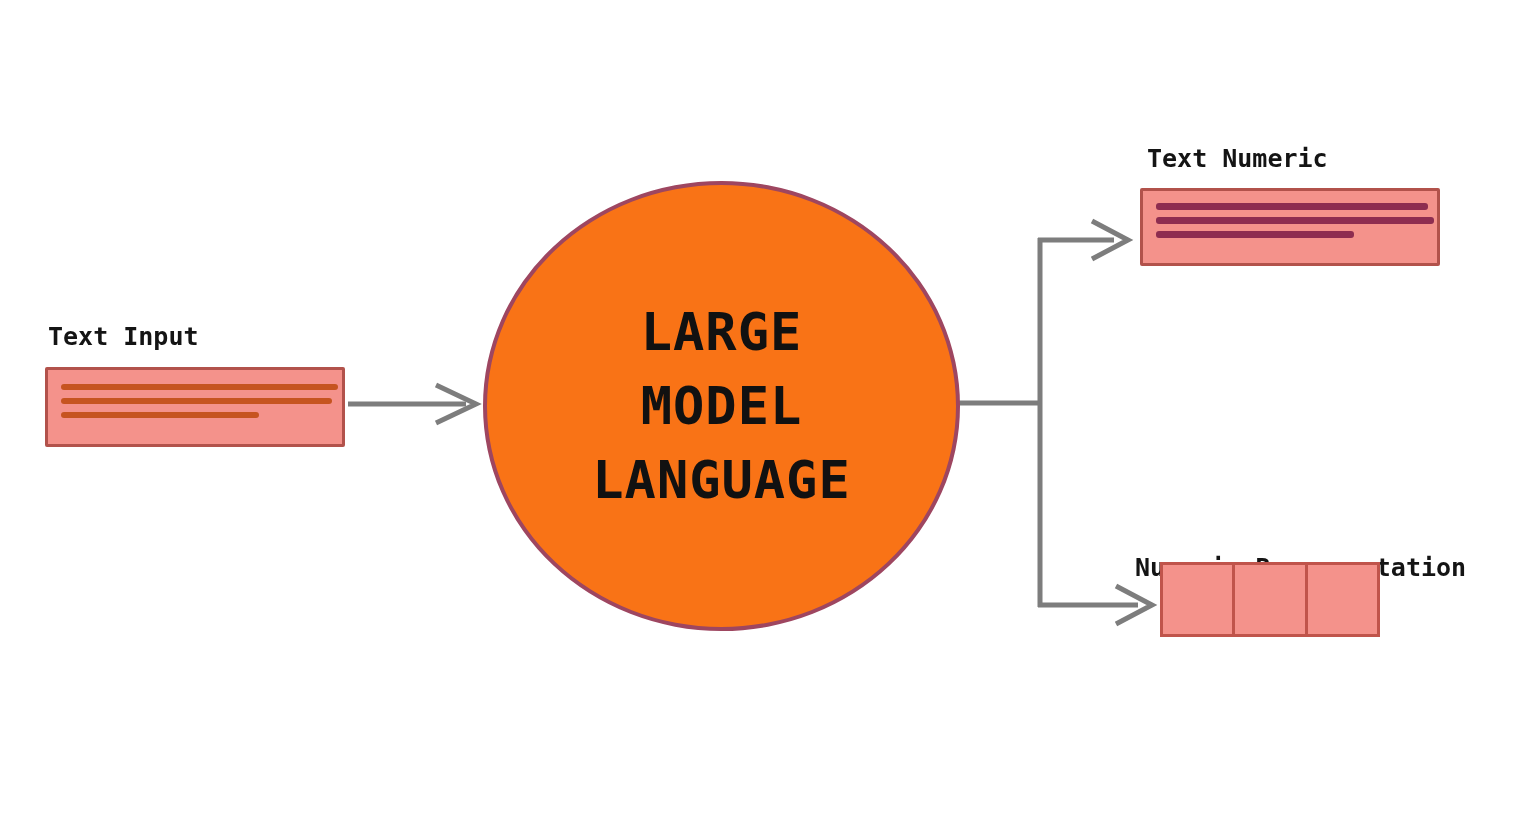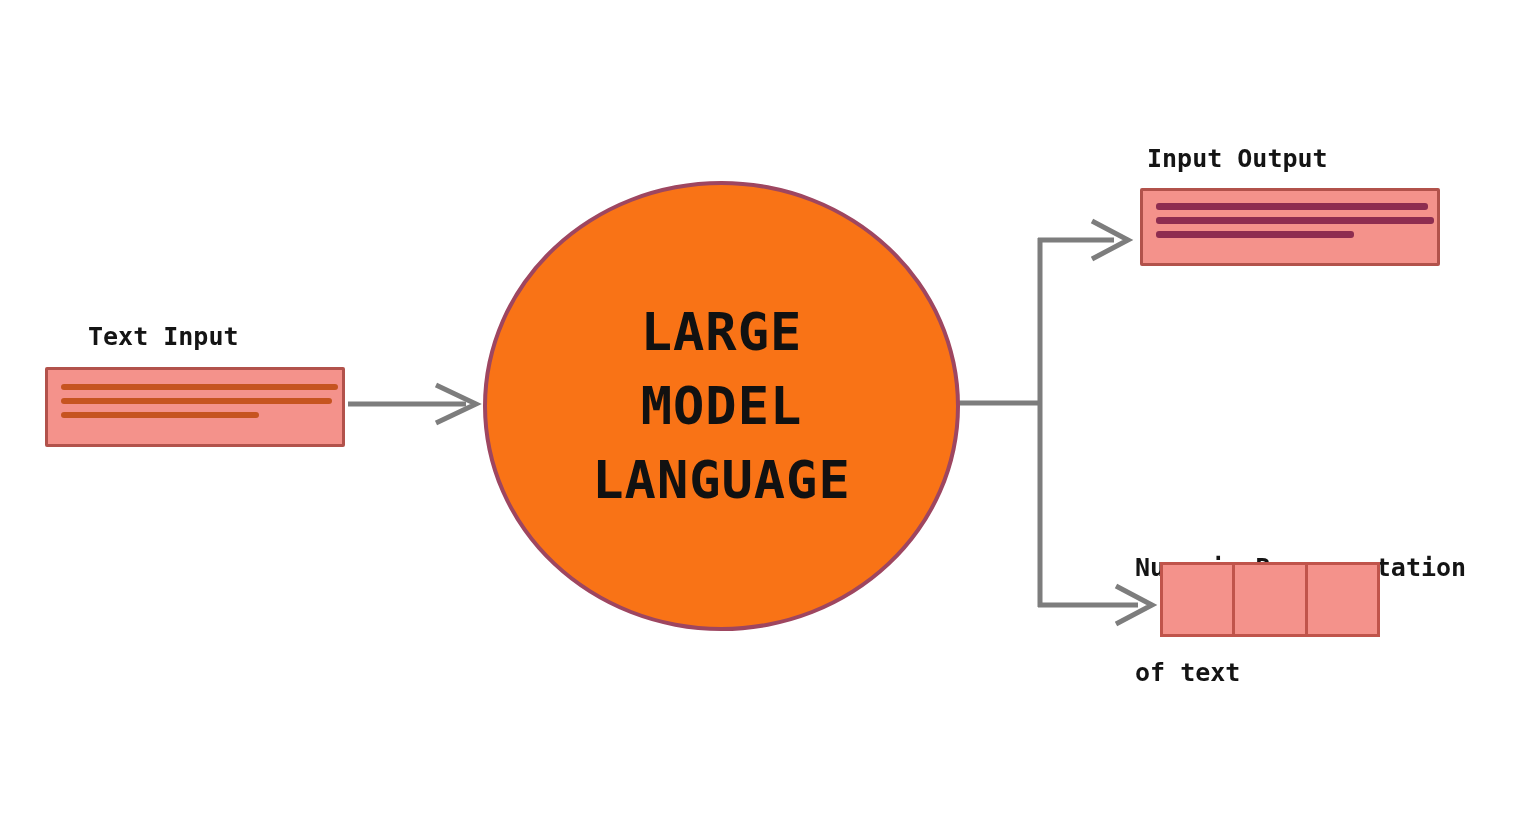--- a/index.html
+++ b/index.html
@@ -104,45 +104,44 @@
     <line x1="957" y1="403" x2="1040" y2="403" stroke="#7d7d7d" stroke-width="5"></line>
     <line x1="1040" y1="238" x2="1040" y2="607" stroke="#7d7d7d" stroke-width="5"></line>
 
     <line x1="1038" y1="240" x2="1114" y2="240" stroke="#7d7d7d" stroke-width="5"></line>
     <polyline points="1092,221 1128,240 1092,259" fill="none" stroke="#7d7d7d" stroke-width="5"></polyline>
 
     <line x1="1038" y1="605" x2="1138" y2="605" stroke="#7d7d7d" stroke-width="5"></line>
     <polyline points="1116,586 1152,605 1116,624" fill="none" stroke="#7d7d7d" stroke-width="5"></polyline>
   </svg>
 
-  <div class="node-label" style="left:48px; top:322px;margin-left:40px;">Text Input</div>
+  <div class="node-label" style="left:48px; top:322px;">Text Input</div>
   <div class="doc-box" style="left:45px; top:367px; width:300px; height:80px;">
     <div class="doc-line input" style="left:13px; top:14px; width:277px;"></div>
     <div class="doc-line input" style="left:13px; top:28px; width:271px;"></div>
     <div class="doc-line input" style="left:13px; top:42px; width:198px;"></div>
   </div>
 
   <div class="model-circle">
     <div class="model-text">
       <div>LARGE</div>
       <div>MODEL</div>
       <div>LANGUAGE</div>
     </div>
   </div>
 
-  <div class="node-label" style="left:1147px; top:144px;">Input Output</div>
+  <div class="node-label" style="left:1147px; top:144px;">Text Numeric</div>
   <div class="doc-box" style="left:1140px; top:188px; width:300px; height:78px;">
     <div class="doc-line output" style="left:13px; top:12px; width:272px;"></div>
     <div class="doc-line output" style="left:13px; top:26px; width:278px;"></div>
     <div class="doc-line output" style="left:13px; top:40px; width:198px;"></div>
   </div>
 
   <div class="node-label" style="left:1135px; top:480px; line-height:35px;">
     <div>Numeric Representation</div>
-    <div>of text</div>
   </div>
   <div class="numeric-box">
     <div class="numeric-cell"></div>
     <div class="numeric-cell"></div>
     <div class="numeric-cell"></div>
   </div>
 
 </div>
 
 </body></html>

